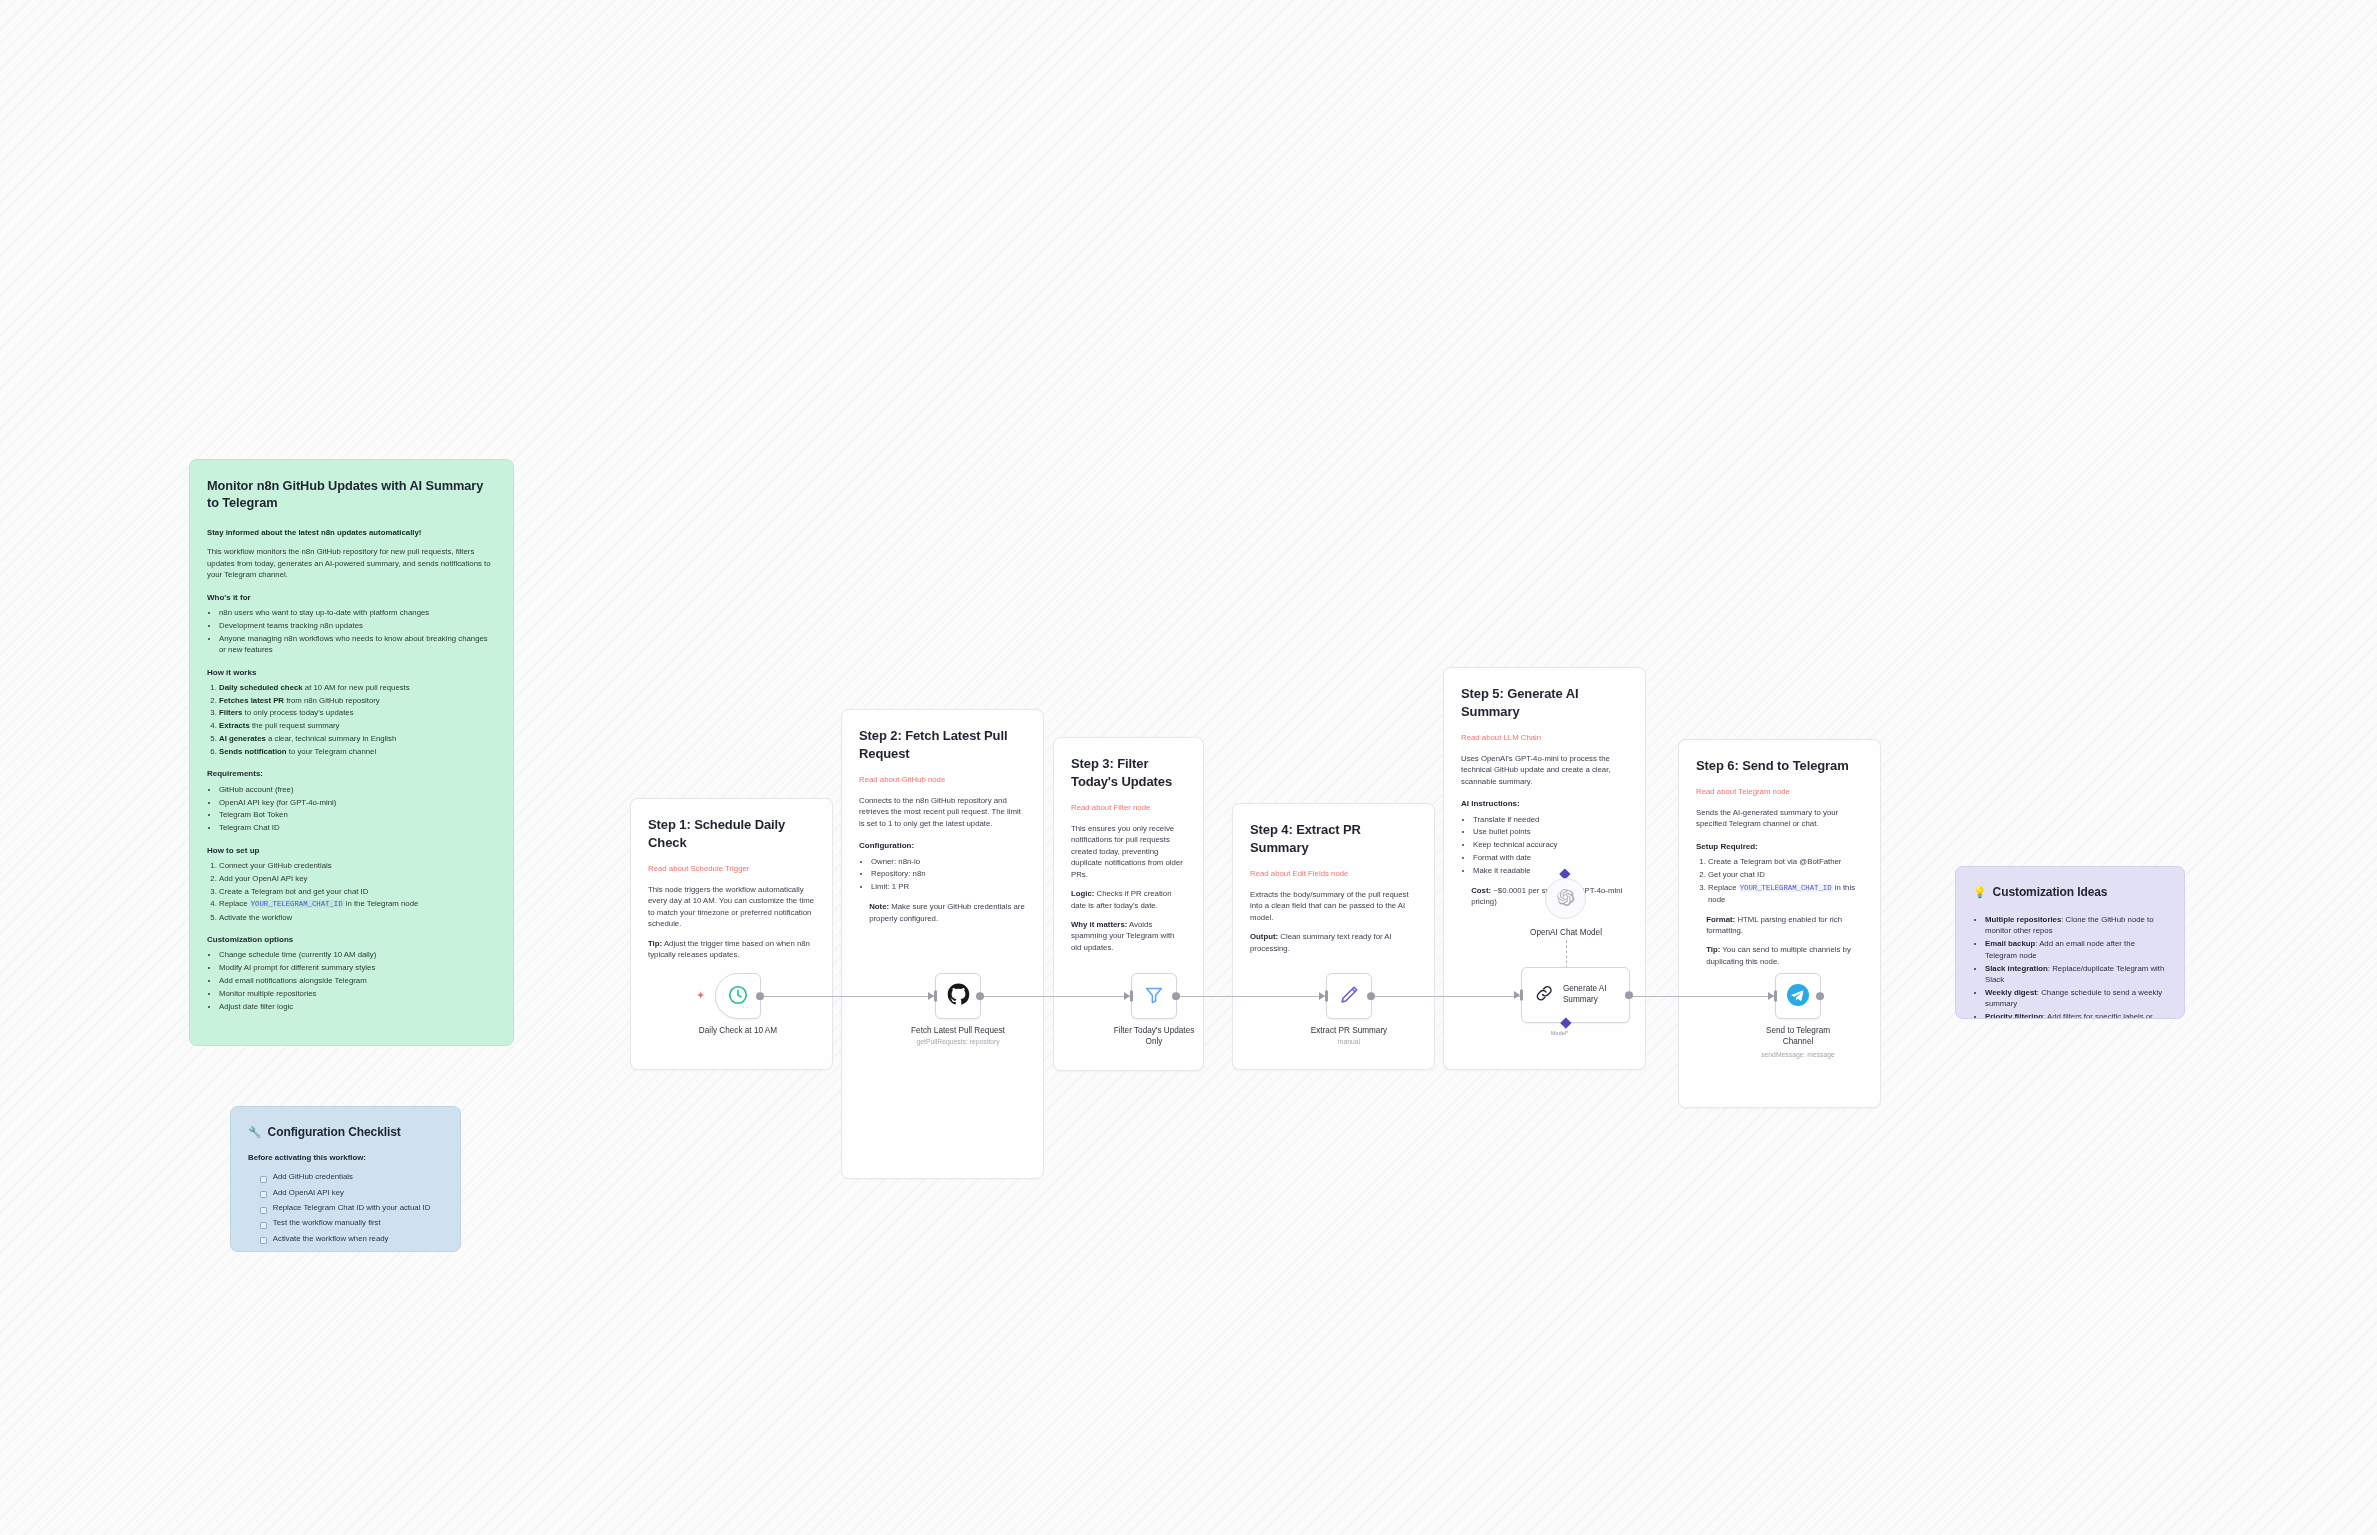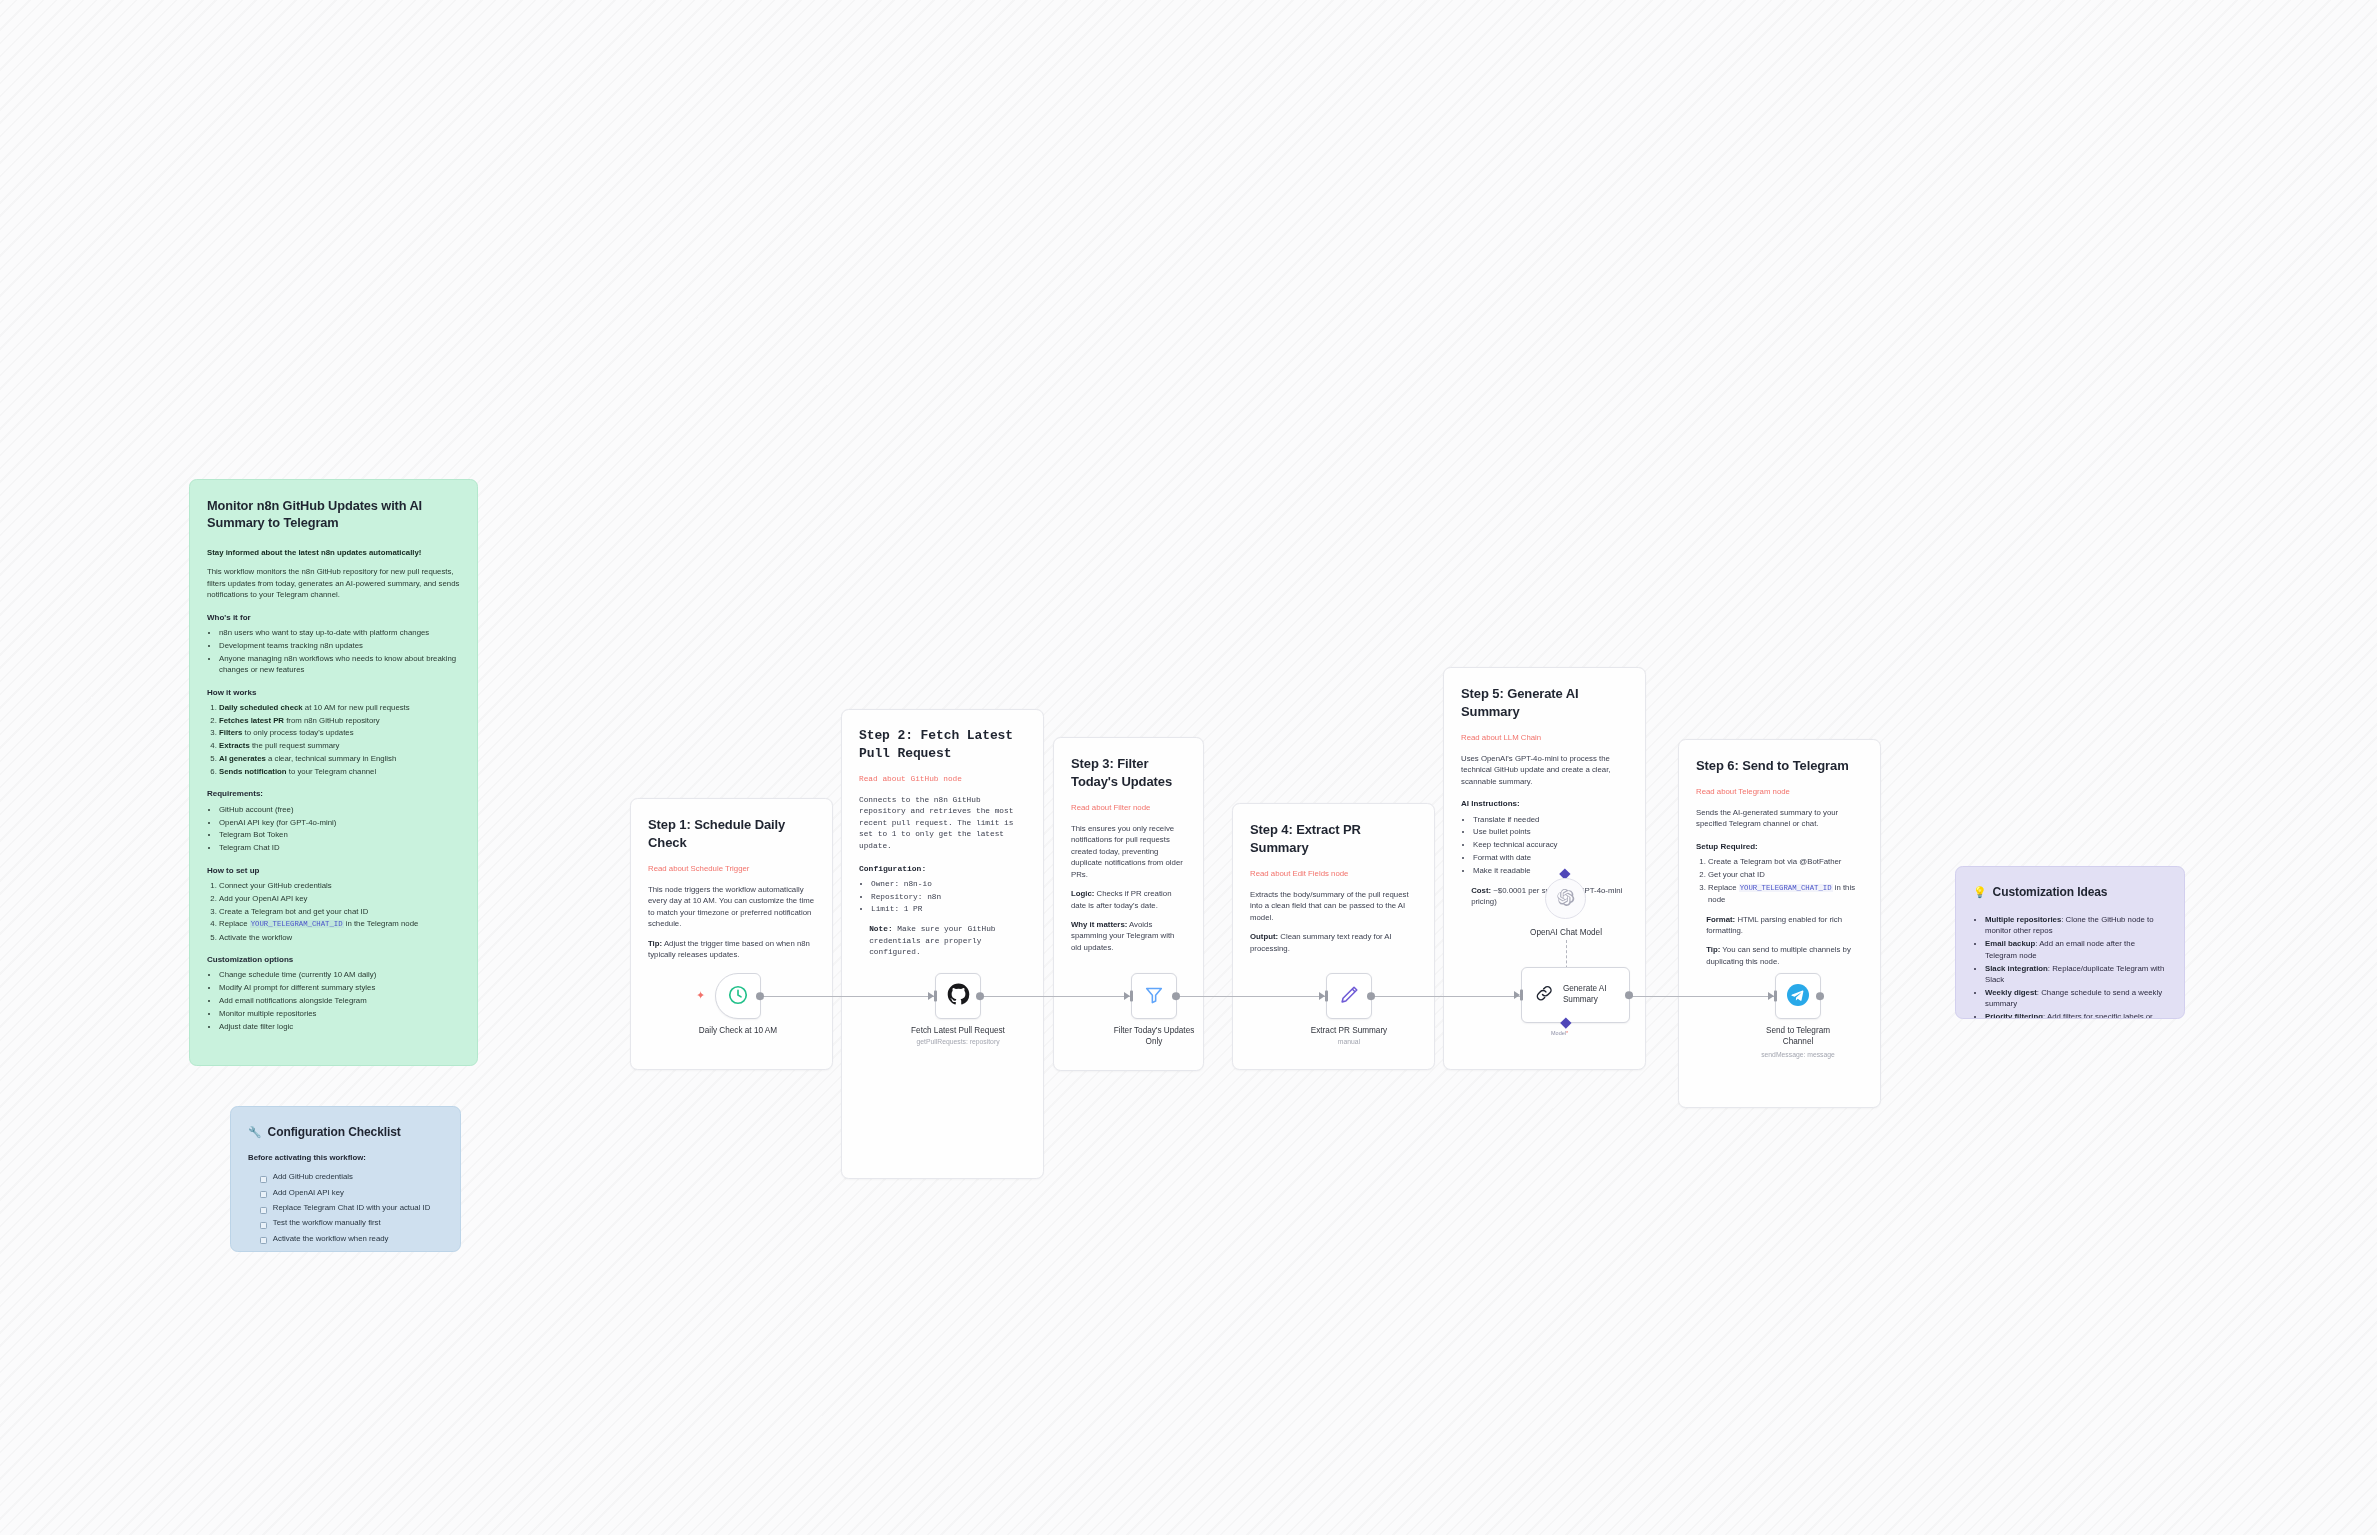--- a/index.html
+++ b/index.html
@@ -240,21 +240,21 @@
     color: #8e8fa6;
     white-space: nowrap;
   }
   .tiny-req { color: #f2726b; }
 </style>
 </head>
 <body>
 
 <div id="canvas">
 
-  <div class="note note-green" style="left:189px; top:479px; width:289px; height:587px;">
+  <div class="note note-green" style="left:189px; top:459px; width:325px; height:587px;">
     <h1>Monitor n8n GitHub Updates with AI Summary to Telegram</h1>
     <p><b>Stay informed about the latest n8n updates automatically!</b></p>
     <p>This workflow monitors the n8n GitHub repository for new pull requests, filters updates from today, generates an AI-powered summary, and sends notifications to your Telegram channel.</p>
 
     <h2>Who's it for</h2>
     <ul>
       <li>n8n users who want to stay up-to-date with platform changes</li>
       <li>Development teams tracking n8n updates</li>
       <li>Anyone managing n8n workflows who needs to know about breaking changes or new features</li>
     </ul>
@@ -326,21 +326,21 @@
     </ul>
   </div>
 
   <div class="note note-step" style="left:630px; top:798px; width:203px; height:272px;">
     <h1>Step 1: Schedule Daily Check</h1>
     <a class="link-red">Read about Schedule Trigger</a>
     <p>This node triggers the workflow automatically every day at 10 AM. You can customize the time to match your timezone or preferred notification schedule.</p>
     <p><b>Tip:</b> Adjust the trigger time based on when n8n typically releases updates.</p>
   </div>
 
-  <div class="note note-step" style="left:841px; top:709px; width:203px; height:470px;font-family:Liberation Mono, monospace;">
+  <div class="note note-step" style="left:841px; top:709px; width:203px; height:470px;">
     <h1>Step 2: Fetch Latest Pull Request</h1>
     <a class="link-red">Read about GitHub node</a>
     <p>Connects to the n8n GitHub repository and retrieves the most recent pull request. The limit is set to 1 to only get the latest update.</p>
     <h2>Configuration:</h2>
     <ul>
       <li>Owner: n8n-io</li>
       <li>Repository: n8n</li>
       <li>Limit: 1 PR</li>
     </ul>
     <p style="margin-left:10.2px;margin-top:8.5px;"><b>Note:</b> Make sure your GitHub credentials are properly configured.</p>

